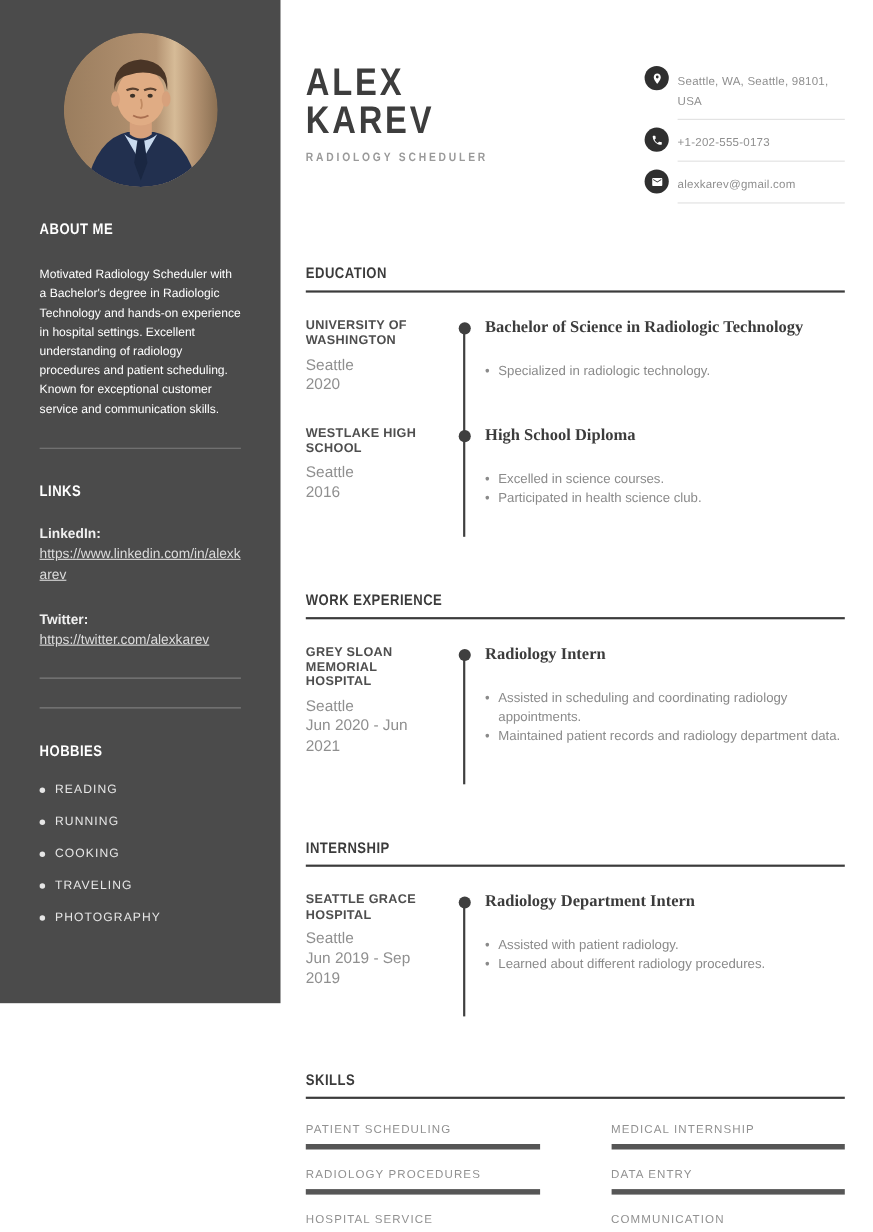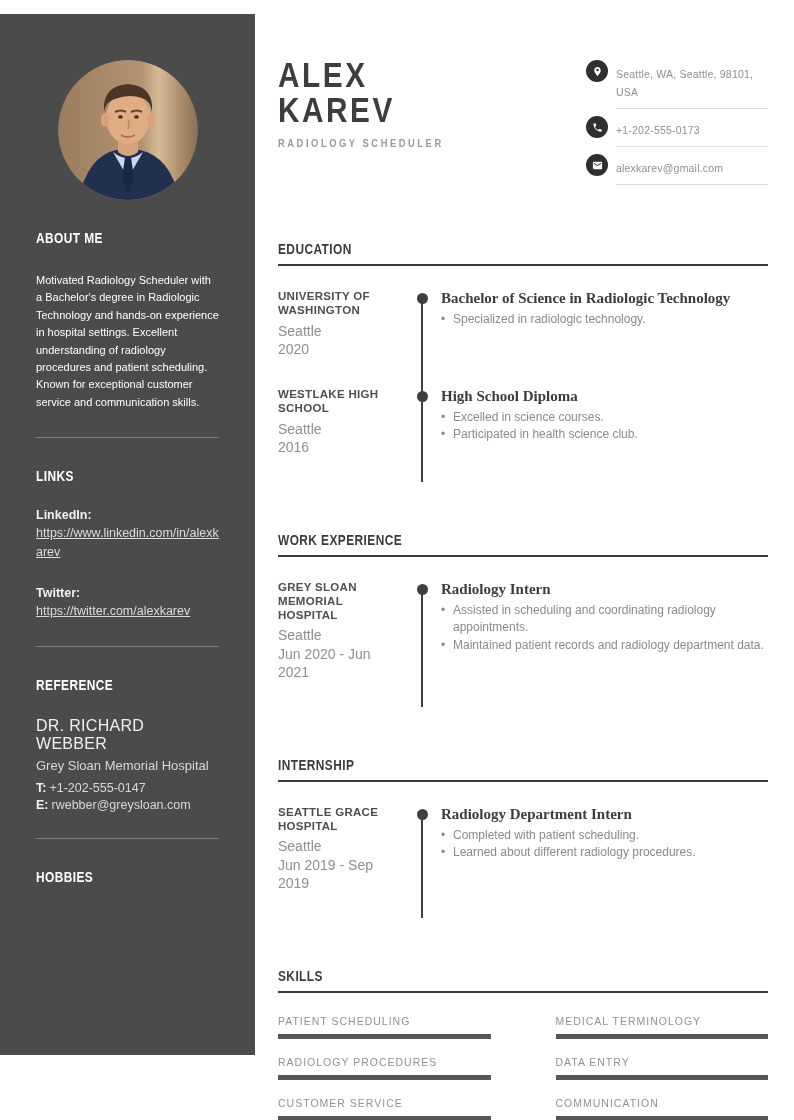--- a/index.html
+++ b/index.html
@@ -9,22 +9,22 @@
     background:#ffffff;
     color:#3c3c3c;
   }
   .page {
     position:relative; width:794px; height:1120px;
     display:flex; overflow:hidden; background:#ffffff;
   }
 
   
   .sidebar {
-    width:255px; min-width:255px; height:1041px;
-    background:#4b4b4b; color:#e3e3e3; padding:16px 36px;margin-top:14px;
+    width:255px; min-width:255px; height:912px;
+    background:#4b4b4b; color:#e3e3e3; padding:0 36px;
   }
   .photo-wrap { width:140px; height:140px; margin:30px auto 0; border-radius:50%; overflow:hidden; }
   .photo-wrap svg { display:block; }
   .side-heading {
     color:#ffffff; font-size:14px; font-weight:bold; letter-spacing:0.5px;
   }
   .condensed { display:inline-block; transform:scaleX(0.85); transform-origin:0 50%; white-space:nowrap; }
   .side-section { margin-top:30px; }
   .about-text {
     margin-top:26px; font-size:11px; line-height:1.58; color:#ffffff;
@@ -82,21 +82,21 @@
   .entry-loc, .entry-dates { font-size:14px; color:#8f8f8f; line-height:1.3; }
   .entry-loc { margin-top:4px; }
   .entry-dot-col { position:relative; }
   .entry-dot {
     display:block; width:11px; height:11px; border-radius:50%;
     background:#3f3f3f; margin:3px auto 0; position:relative; z-index:1;
   }
   .entry-title {
     font-family:"Liberation Serif", serif; font-size:15px; font-weight:bold; color:#3c3c3c;
   }
-  .entry-bullets { list-style:none; margin-top:4px; }
+  .entry-bullets { list-style:none; margin-top:22px; }
   .entry-bullets li {
     font-size:12px; color:#8a8a8a; line-height:1.45; padding-left:12px; position:relative;
   }
   .entry-bullets li::before { content:"•"; position:absolute; left:0; color:#8a8a8a; }
 
   .bar-grid { display:grid; grid-template-columns:1fr 1fr; column-gap:65px; margin-top:22px; }
   .bar-item { margin-bottom:17px; }
   .bar-label { font-size:10.5px; letter-spacing:1px; color:#919191; }
   .bar-track { margin-top:7px; height:5px; background:#e6e6e6; }
   .bar-fill { height:5px; background:#565656; }
@@ -165,36 +165,32 @@
         <a href="#" class="link-url">https://www.linkedin.com/in/alexkarev</a>
       </div>
       <div class="link-block">
         <div class="link-label">Twitter:</div>
         <a href="#" class="link-url">https://twitter.com/alexkarev</a>
       </div>
     </div>
 
     <hr class="side-divider">
 
-    <div class="side-section">
-      <div class="side-heading"><span class="condensed">REFERENCE</span></div>
-      <div class="ref-name">DR. RICHARD WEBBER</div>
-      <div class="ref-org">Grey Sloan Memorial Hospital</div>
-      <div class="ref-line">
-        <span class="lbl">T:</span><span>+1-202-555-0147</span>
-      </div>
-      <div class="ref-line" style="margin-top:3px;">
-        <span class="lbl">E:</span><span>rwebber@greysloan.com</span>
-      </div>
-    </div>
 
     <hr class="side-divider">
 
     <div class="side-section">
       <div class="side-heading"><span class="condensed">HOBBIES</span></div>
+      <ul class="hobby-list">
+        <li>READING</li>
+        <li>RUNNING</li>
+        <li>COOKING</li>
+        <li>TRAVELING</li>
+        <li>PHOTOGRAPHY</li>
+      </ul>
     </div>
 
   </aside>
 
   <main class="main">
 
     <div class="head-row">
       <div>
         <div class="name"><span class="condensed">ALEX</span></div>
         <div class="name"><span class="condensed">KAREV</span></div>
@@ -299,57 +295,57 @@
             <div class="entry-org">SEATTLE GRACE HOSPITAL</div>
             <div class="entry-loc">Seattle</div>
             <div class="entry-dates">Jun 2019 - Sep 2019</div>
           </div>
           <div class="entry-dot-col">
               <span class="entry-dot"></span>
             </div>
           <div>
             <div class="entry-title">Radiology Department Intern</div>
             <ul class="entry-bullets">
-              <li>Completed with patient scheduling.</li>
+              <li>Assisted with patient radiology.</li>
               <li>Learned about different radiology procedures.</li>
             </ul>
           </div>
         </div>
       </div>
     </section>
 
     <section class="section">
       <div class="section-head"><span class="title condensed">SKILLS</span></div>
       <div class="bar-grid">
         <div class="bar-item">
           <div class="bar-label">PATIENT SCHEDULING</div>
           <div class="bar-track">
               <div class="bar-fill" style="width: 100%;"></div>
             </div>
         </div>
         <div class="bar-item">
-          <div class="bar-label">MEDICAL TERMINOLOGY</div>
+          <div class="bar-label">MEDICAL INTERNSHIP</div>
           <div class="bar-track">
               <div class="bar-fill" style="width: 100%;"></div>
             </div>
         </div>
         <div class="bar-item">
           <div class="bar-label">RADIOLOGY PROCEDURES</div>
           <div class="bar-track">
               <div class="bar-fill" style="width: 100%;"></div>
             </div>
         </div>
         <div class="bar-item">
           <div class="bar-label">DATA ENTRY</div>
           <div class="bar-track">
               <div class="bar-fill" style="width: 100%;"></div>
             </div>
         </div>
         <div class="bar-item">
-          <div class="bar-label">CUSTOMER SERVICE</div>
+          <div class="bar-label">HOSPITAL SERVICE</div>
           <div class="bar-track">
               <div class="bar-fill" style="width: 100%;"></div>
             </div>
         </div>
         <div class="bar-item">
           <div class="bar-label">COMMUNICATION</div>
           <div class="bar-track">
               <div class="bar-fill" style="width: 100%;"></div>
             </div>
         </div>

